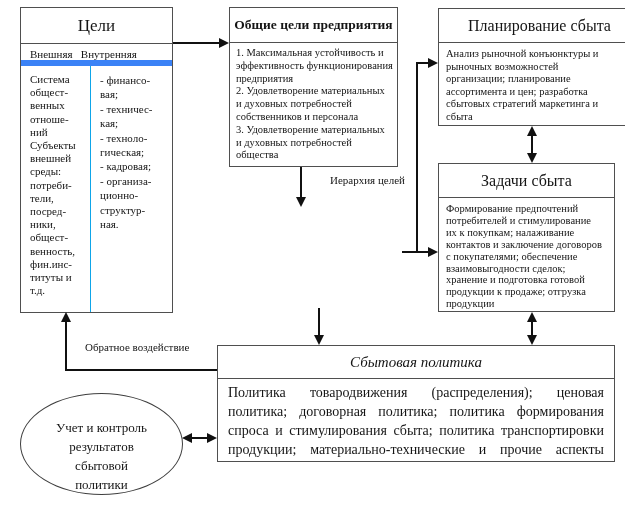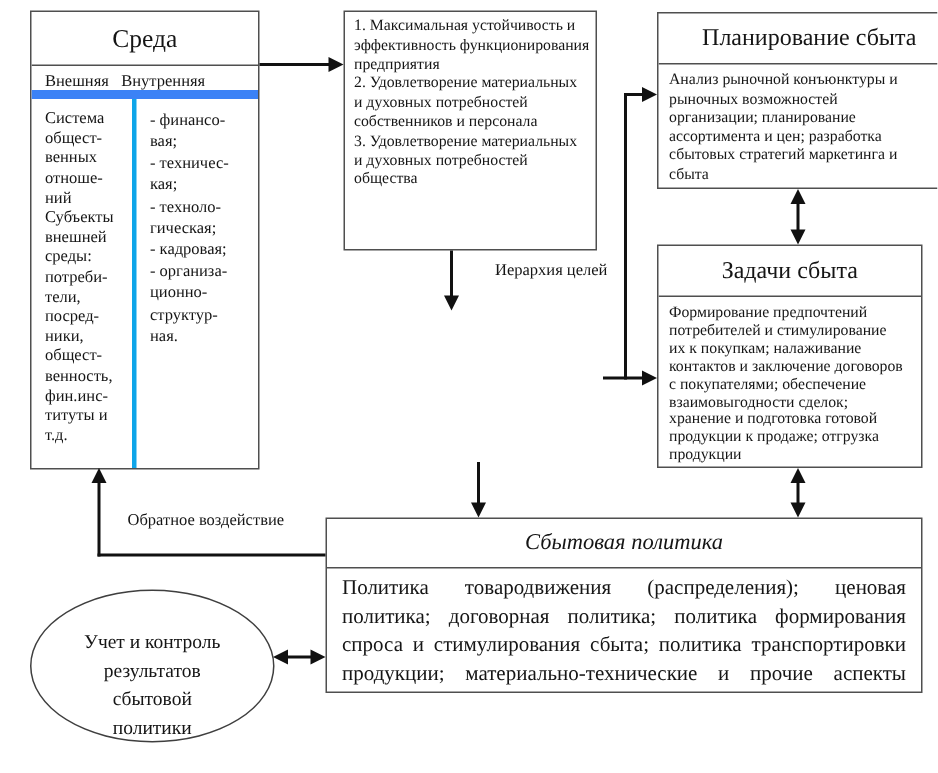--- a/index.html
+++ b/index.html
@@ -16,21 +16,21 @@
   .arr-left{border-top:5px solid transparent;border-bottom:5px solid transparent;border-right:10px solid #111;}
   .arr-up{border-left:5px solid transparent;border-right:5px solid transparent;border-bottom:10px solid #111;}
   .arr-down{border-left:5px solid transparent;border-right:5px solid transparent;border-top:10px solid #111;}
   .flabel{position:absolute;font-size:11px;white-space:nowrap;}
 
   
   #env{left:20px;top:7px;width:153px;height:306px;}
   #env .box-title{height:36px;font-size:17px;}
   #env-sub{height:22px;border-bottom:6px solid #3b82f6;font-size:11px;padding:4px 0 0 9px;box-sizing:border-box;white-space:pre;}
   #env-cols{display:flex;height:248px;}
-  #env-col-ext{width:70px;border-right:3px solid #0ea5e9;box-sizing:border-box;padding:7px 2px 0 9px;font-size:11px;line-height:13.2px;white-space:pre-line;}
+  #env-col-ext{width:70px;border-right:1px solid #0ea5e9;box-sizing:border-box;padding:7px 2px 0 9px;font-size:11px;line-height:13.2px;white-space:pre-line;}
   #env-col-int{flex:1;padding:7px 2px 0 9px;font-size:11px;line-height:14.4px;white-space:pre-line;}
 
   
   #goals{left:229px;top:7px;width:169px;height:160px;}
   #goals .box-title{height:35px;font-size:13.5px;font-weight:bold;}
   #goals .box-body{padding:4px 2px 0 6px;font-size:10.5px;line-height:12.8px;}
 
   
   #plan{left:438px;top:8px;width:203px;height:118px;}
   #plan .box-title{height:34px;font-size:16px;}
@@ -57,21 +57,21 @@
 
   #lbl-hier{left:330px;top:174px;}
   #lbl-feed{left:85px;top:341px;}
 </style>
 </head>
 <body>
 
 <div id="canvas">
 
   <div class="box" id="env">
-    <div class="box-title">Среда</div>
+    <div class="box-title">Цели</div>
     <div id="env-sub">Внешняя   Внутренняя</div>
     <div id="env-cols">
       <div id="env-col-ext">Система
 общест-
 венных
 отноше-
 ний
 Субъекты
 внешней
 среды:
@@ -92,20 +92,21 @@
 гическая;
 - кадровая;
 - организа-
 ционно-
 структур-
 ная.</div>
     </div>
   </div>
 
   <div class="box" id="goals">
+    <div class="box-title">Общие цели предприятия</div>
     <div class="box-body">1. Максимальная устойчивость и
 эффективность функционирования
 предприятия
 2. Удовлетворение материальных
 и духовных потребностей
 собственников и персонала
 3. Удовлетворение материальных
 и духовных потребностей
 общества</div>
   </div>

